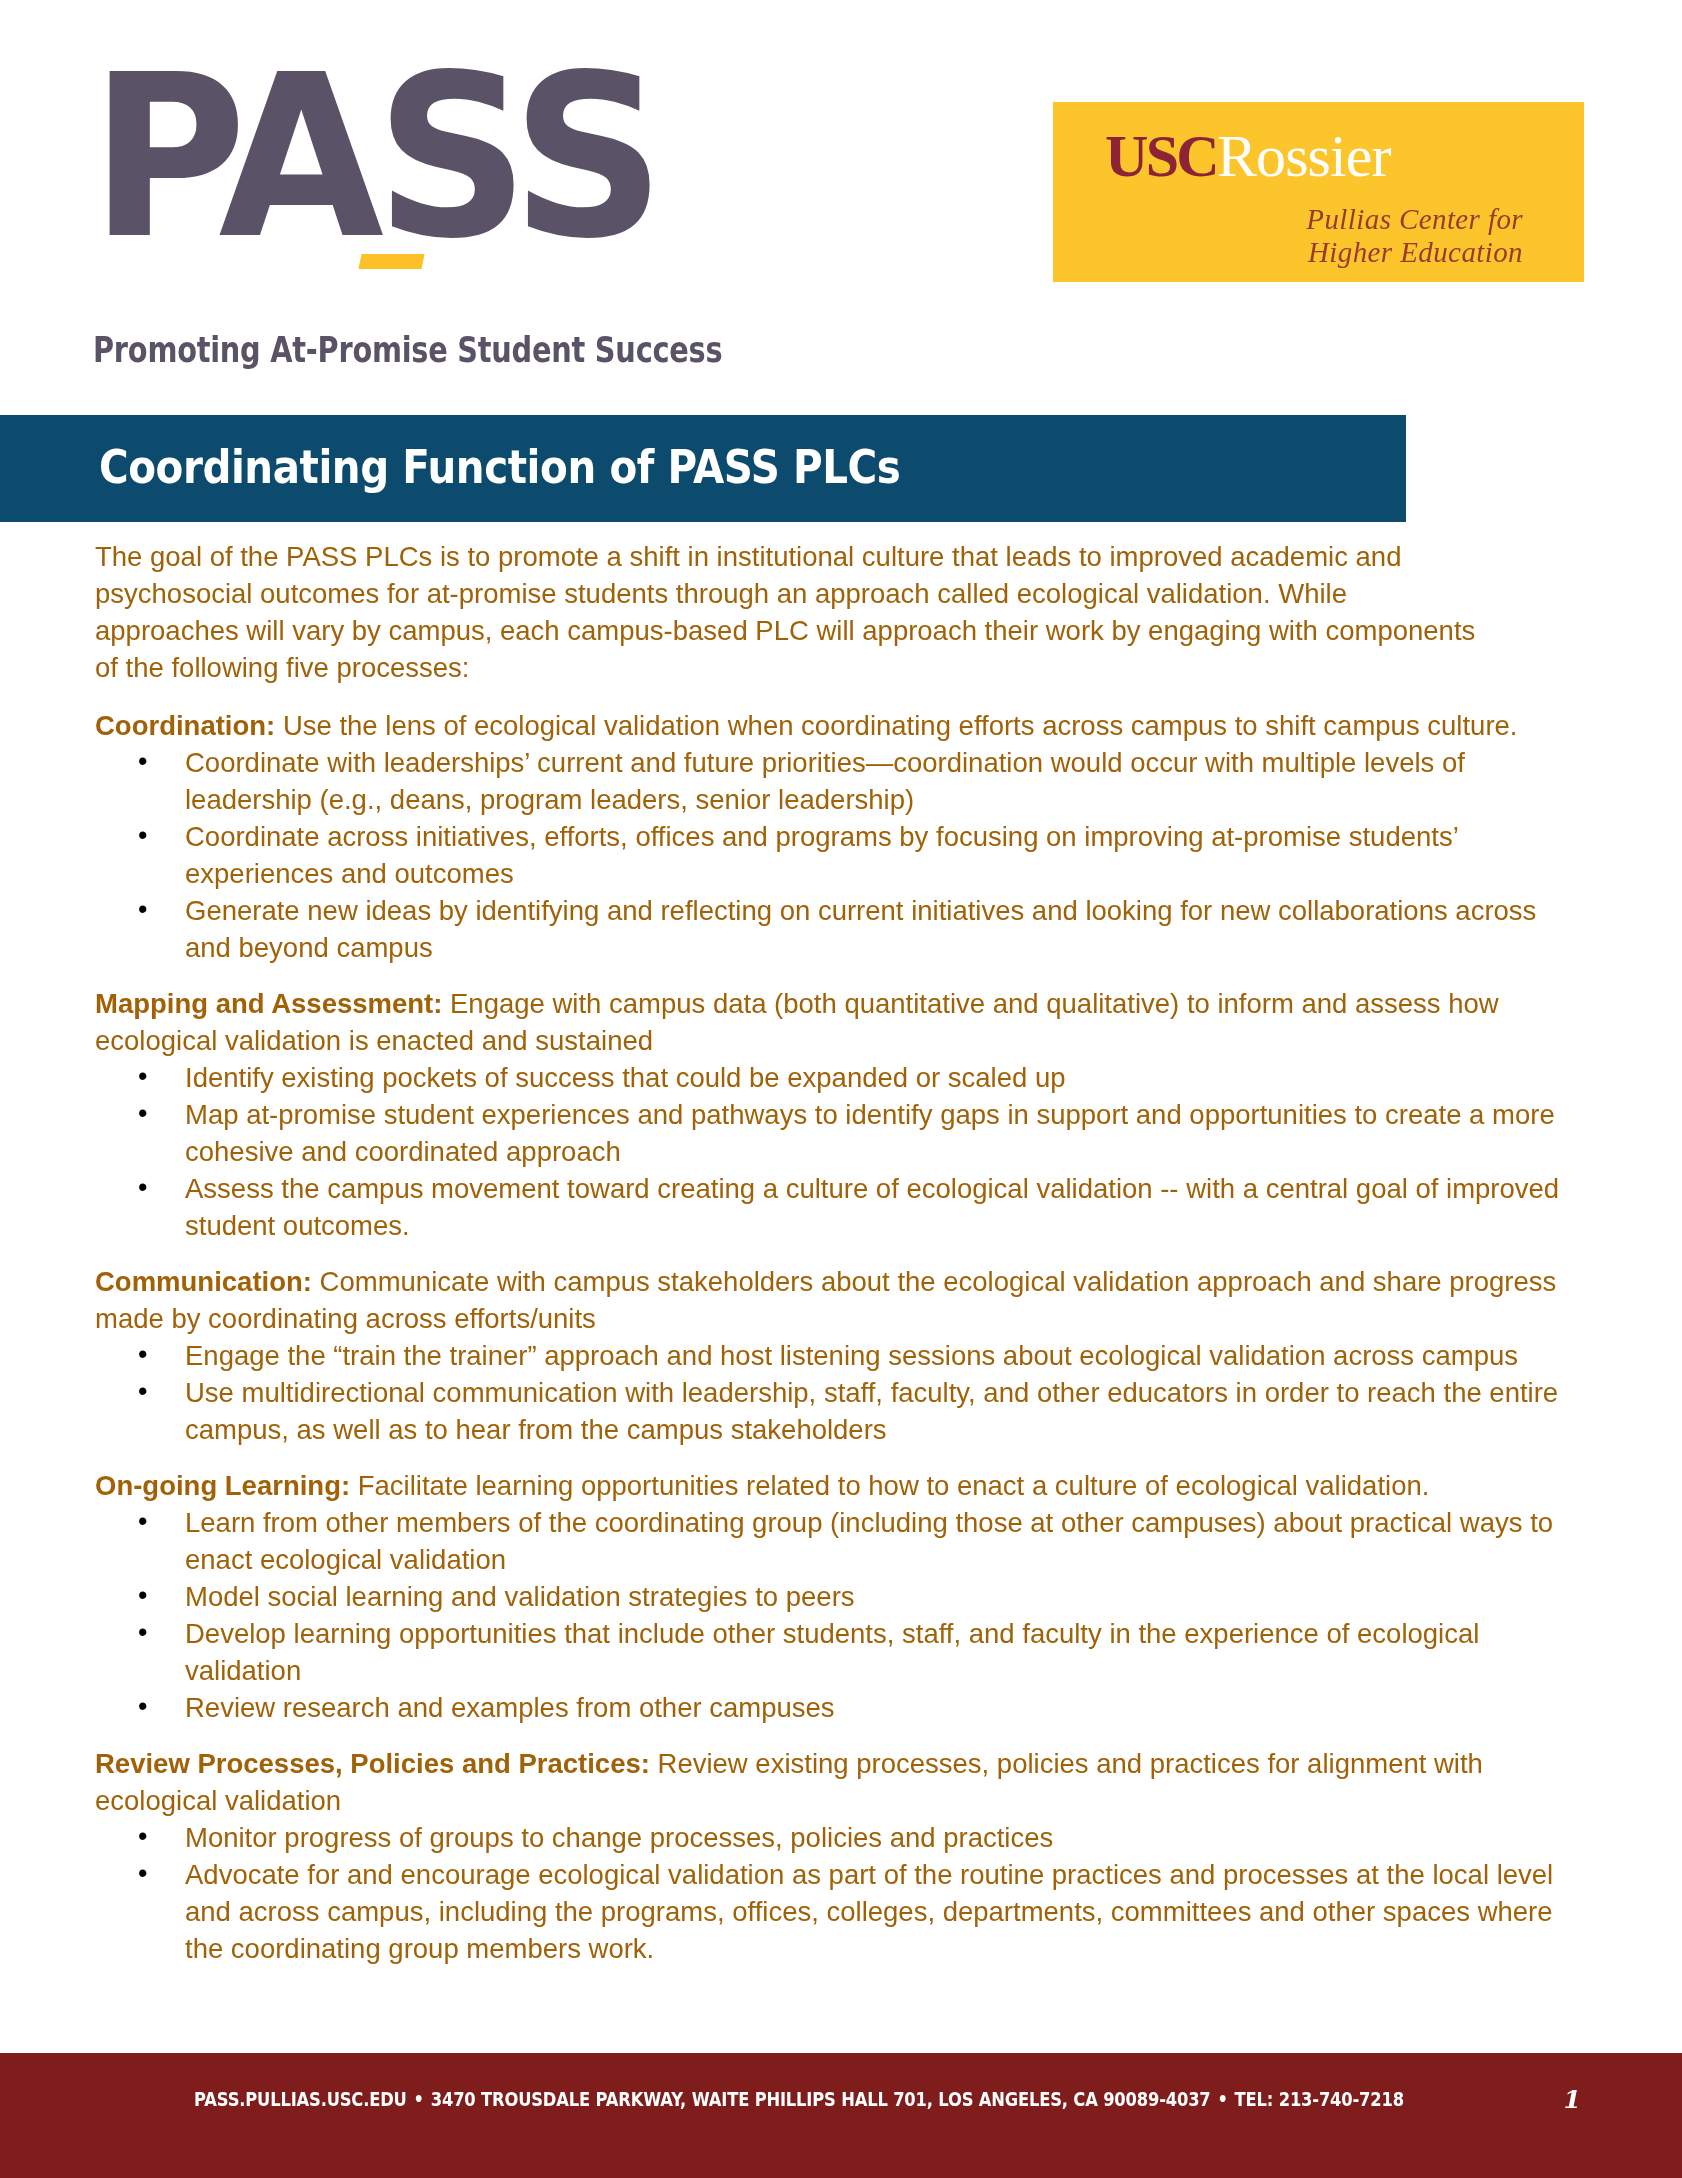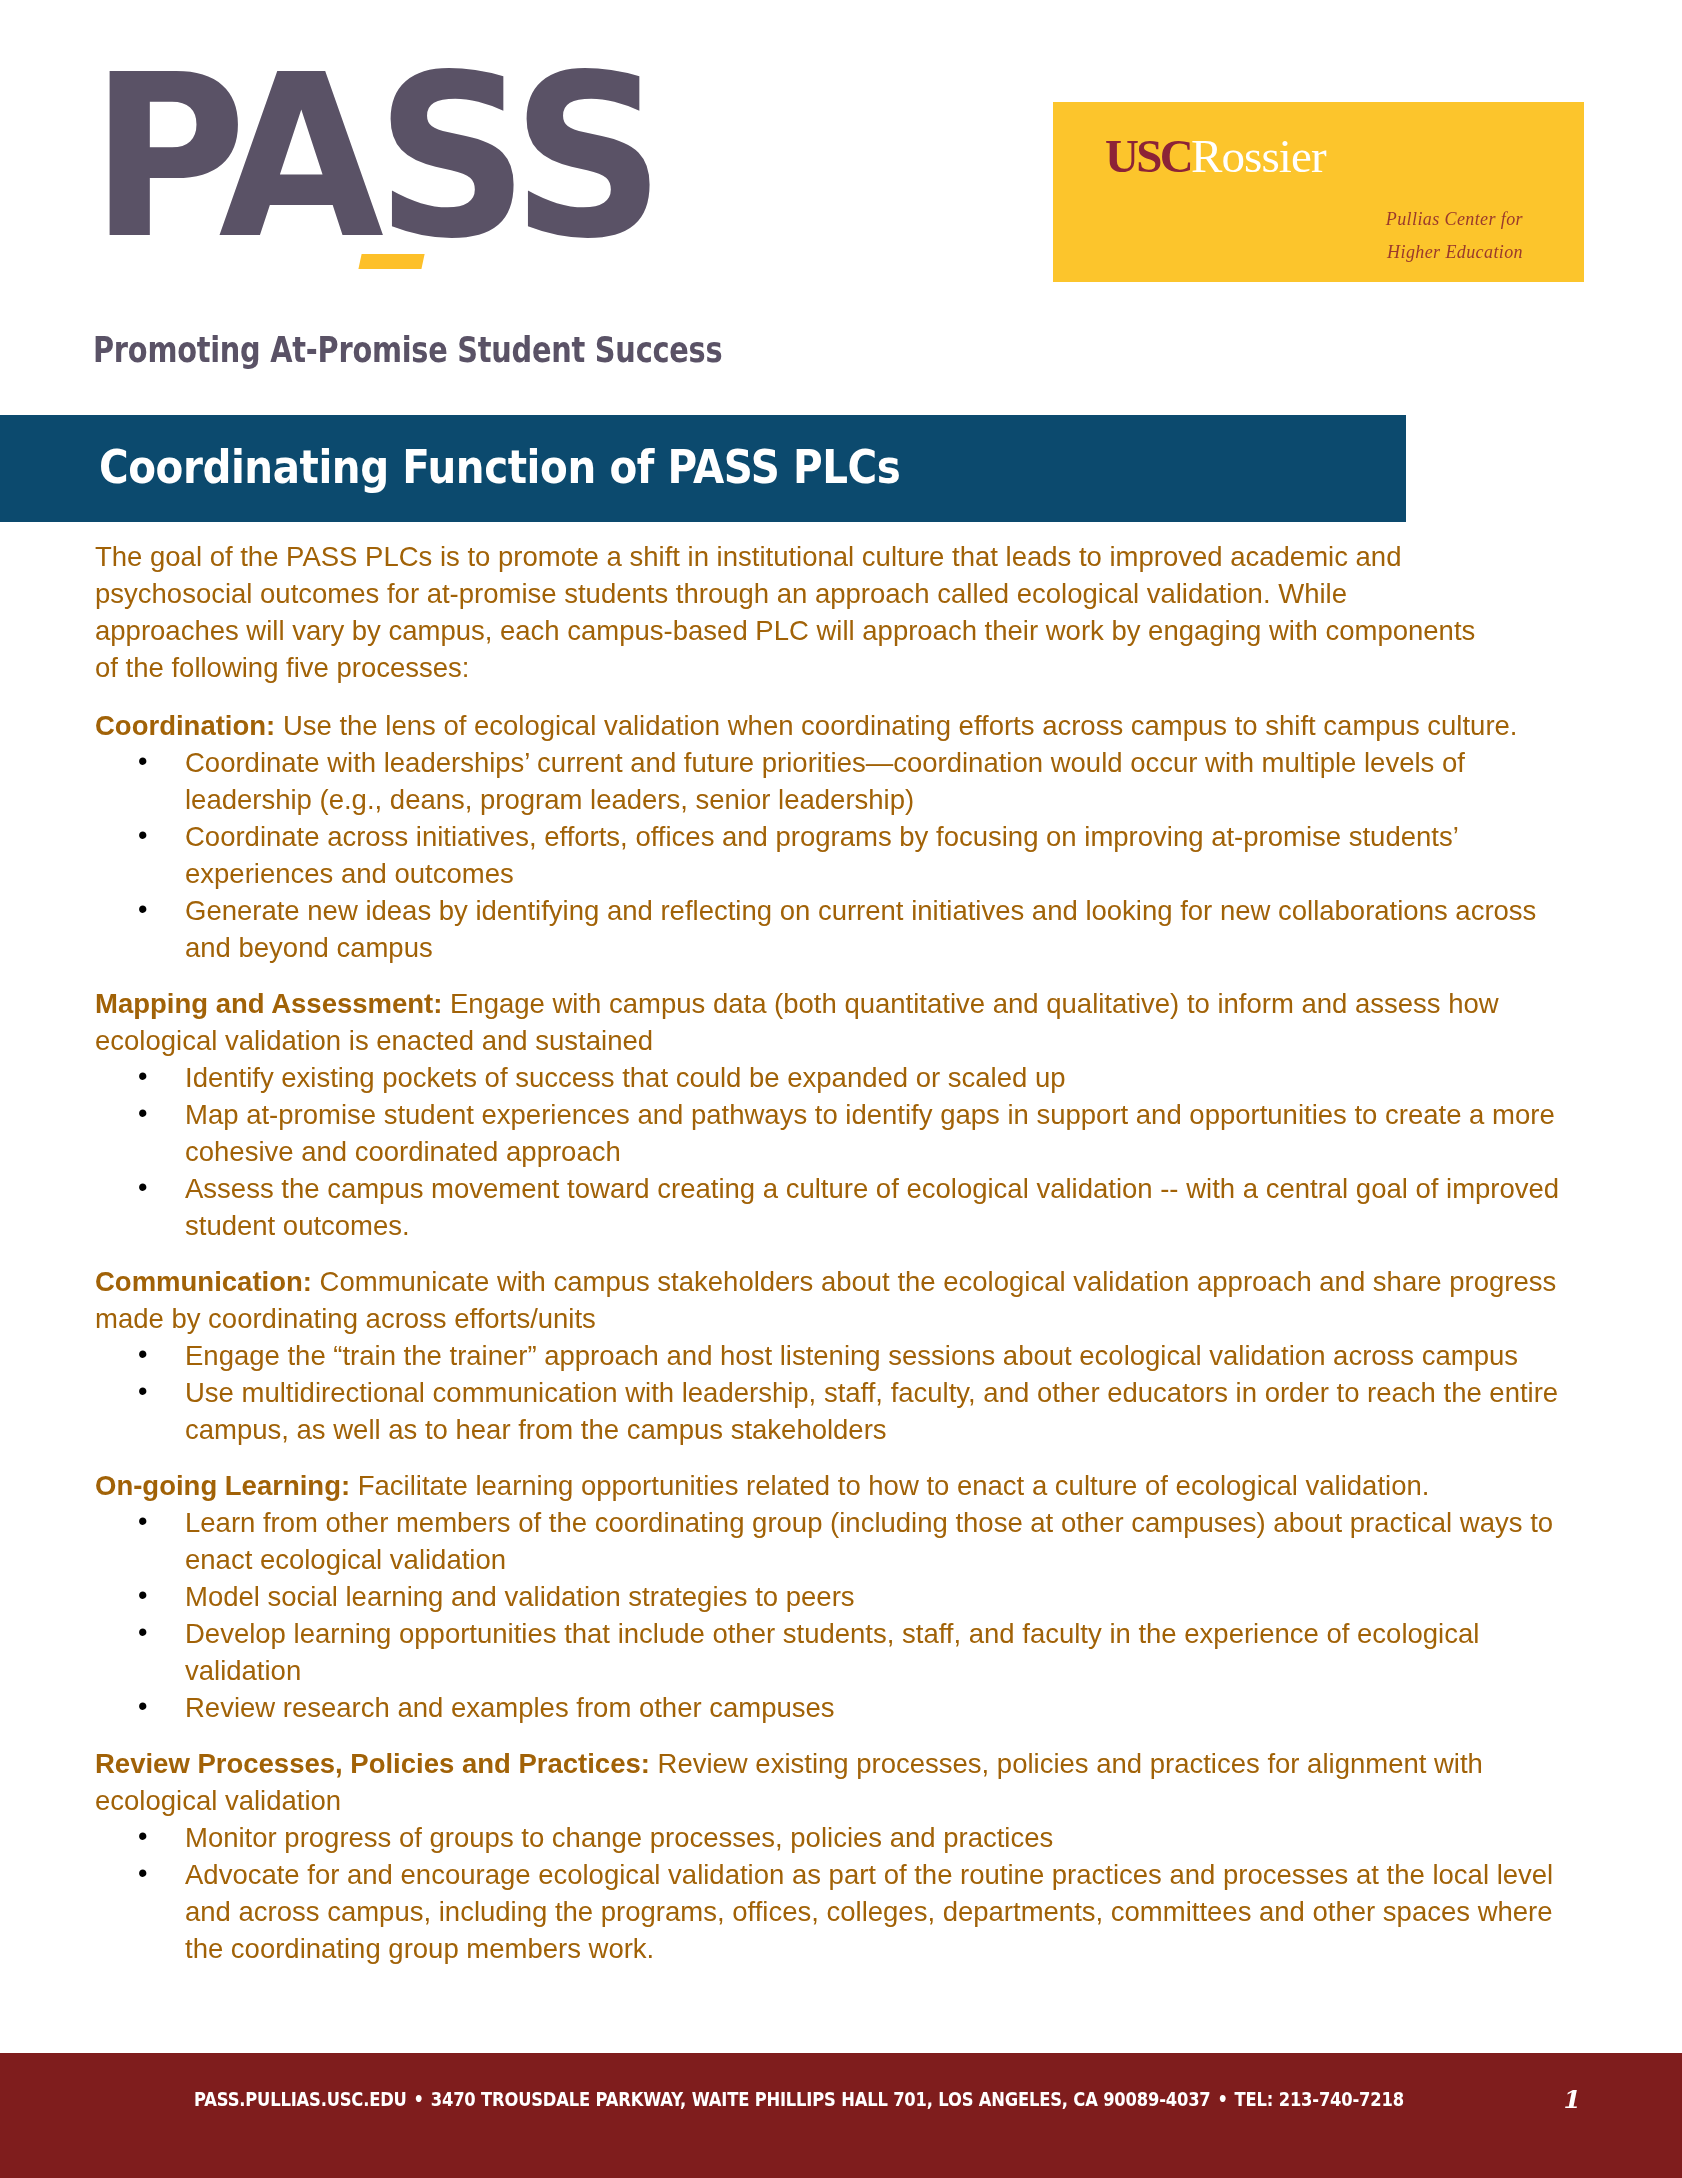--- a/index.html
+++ b/index.html
@@ -78,21 +78,21 @@
     background: #fcc52c;
     overflow: hidden;
   }
 
   .usc-top-line {
     position: absolute;
     left: 52px;
     top: 20px;
     white-space: nowrap;
     font-family: "Liberation Serif", serif;
-    font-size: 47px;
+    font-size: 60px;
     line-height: 68px;
   }
 
   .usc-mark {
     font-weight: bold;
     color: #8c2337;
     letter-spacing: -2.7px;
   }
 
   .rossier-mark {
@@ -100,21 +100,21 @@
     letter-spacing: -0.9px;
   }
 
   .usc-sub {
     position: absolute;
     right: 61px;
     top: 101px;
     text-align: right;
     font-family: "Liberation Serif", serif;
     font-style: italic;
-    font-size: 18px;
+    font-size: 29px;
     line-height: 33px;
     color: #9a3a2c;
     letter-spacing: 0.4px;
   }
 
   
   .section-bar {
     position: absolute;
     left: 0;
     top: 415px;

